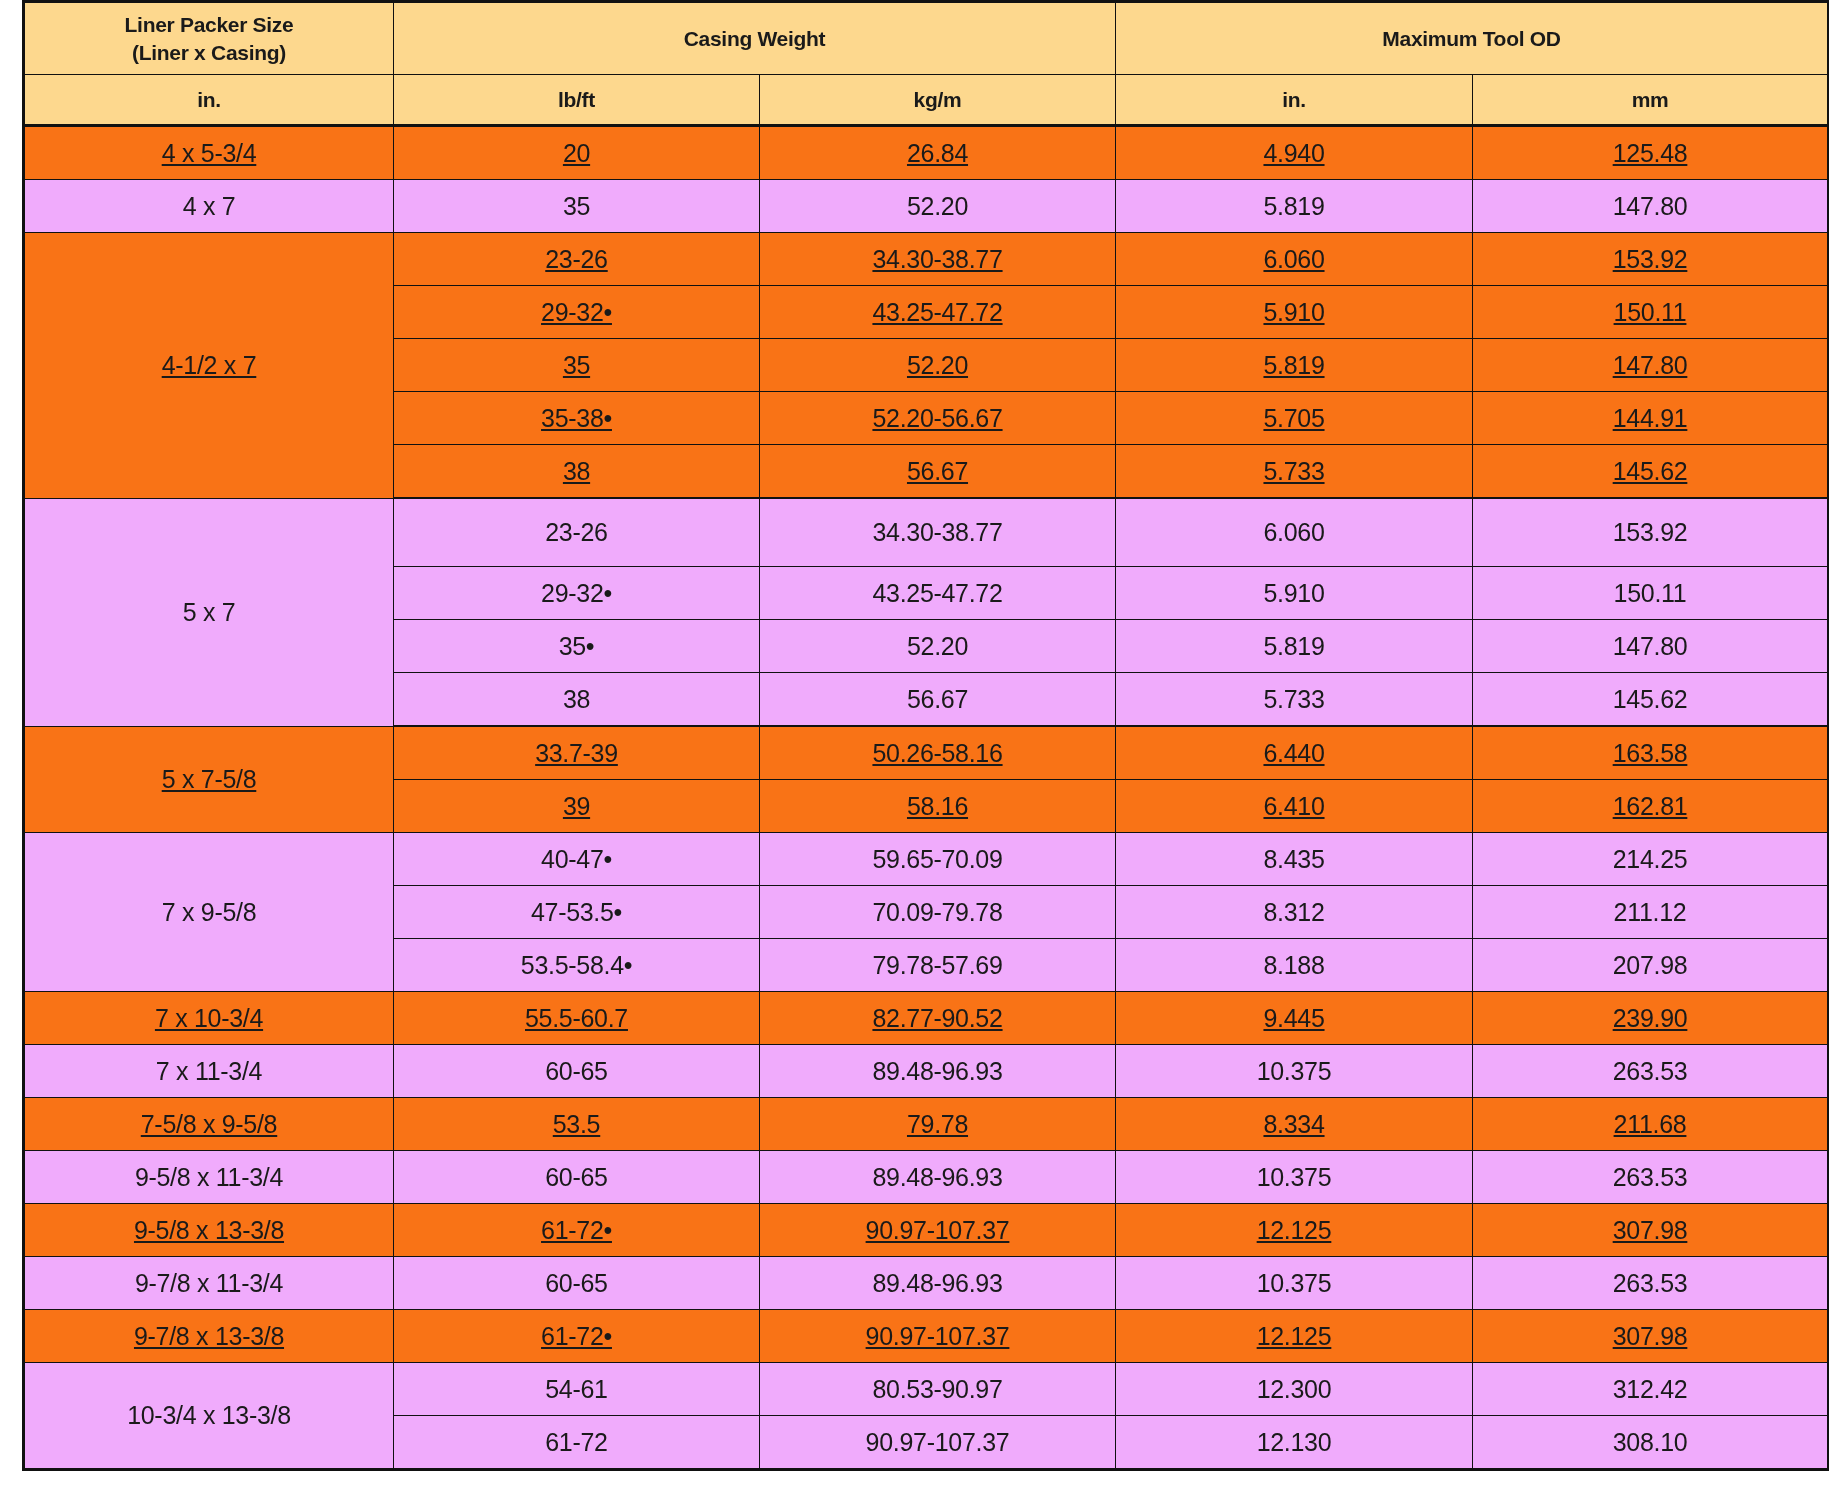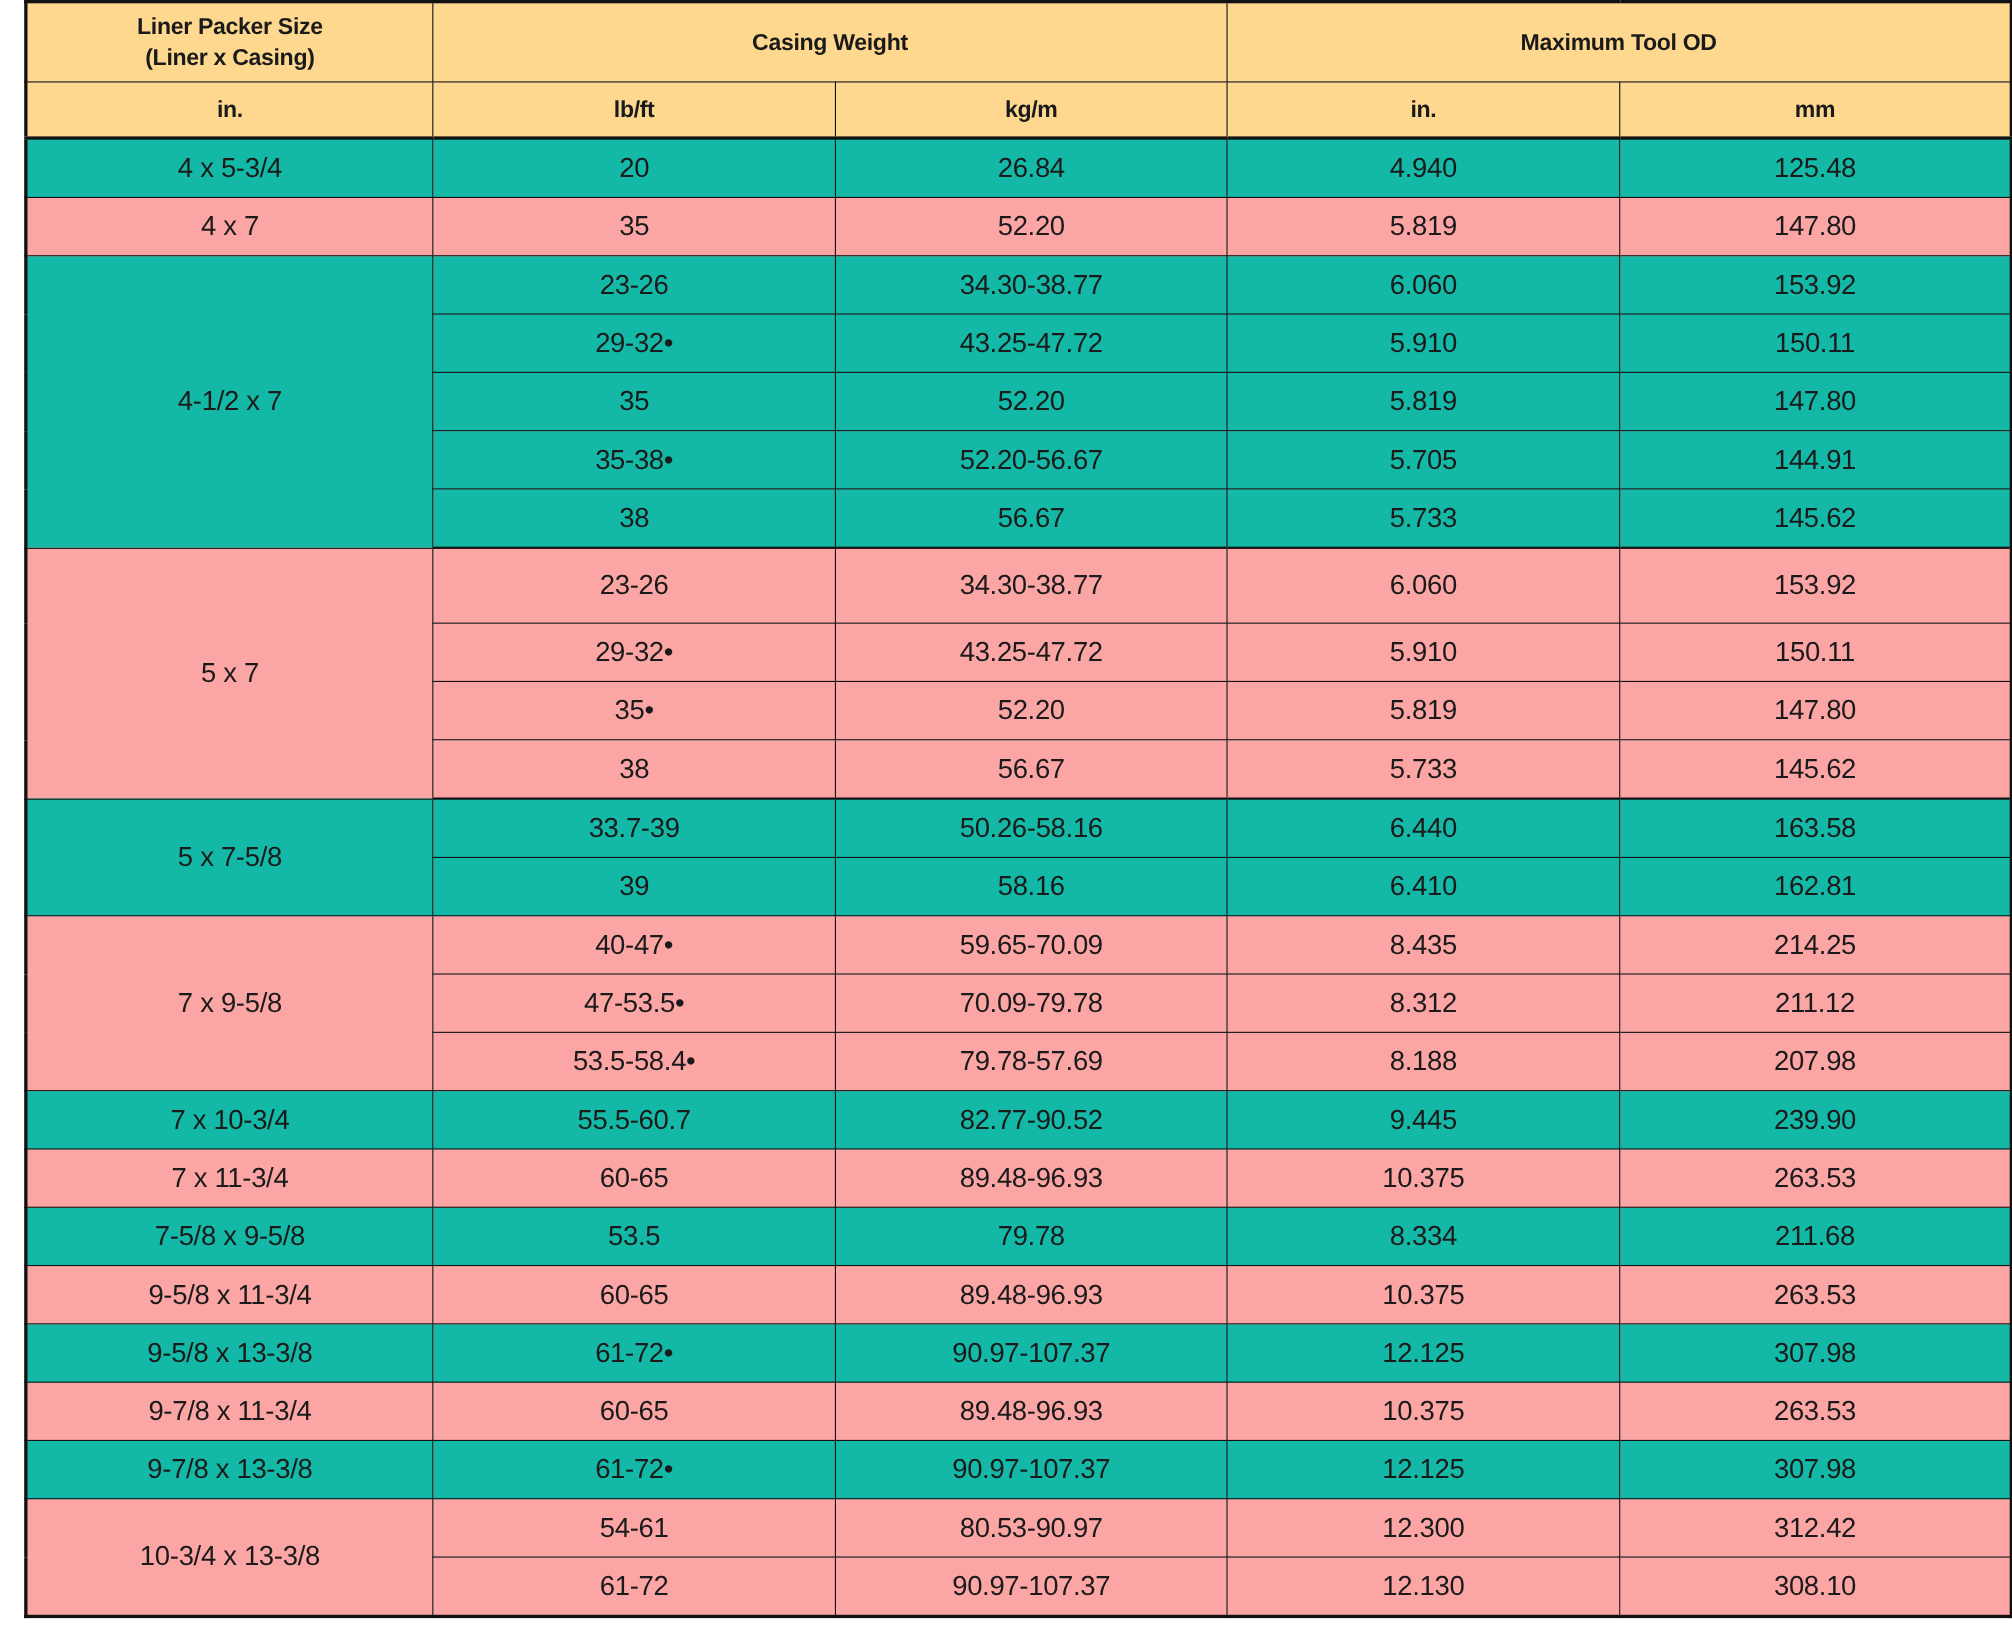--- a/index.html
+++ b/index.html
@@ -8,22 +8,22 @@
   table { position: absolute; left: 22px; top: 0; width: 1805px;
           border-collapse: collapse; table-layout: fixed; }
   col.c1 { width: 370px; } col.c2 { width: 366px; } col.c3 { width: 356px; }
   col.c4 { width: 357px; } col.c5 { width: 356px; }
   td, th { border: 1.5px solid #111; text-align: center; vertical-align: middle;
            padding: 0; color: #1a1a1a; }
   th { background: #FDD88E; font-weight: bold; font-size: 21px; letter-spacing: -0.3px; }
   th.h1 { height: 71px; line-height: 28px; }
   th.h2 { height: 49px; border-bottom: 3px solid #111; text-align: center; }
   td { font-size: 25px; height: 52px; letter-spacing: -0.3px; }
-  tr.alt td { background: #fca5a5; }
-  tr.white td { background: #14b8a6; }
+  tr.alt td { background: #f0abfc; }
+  tr.white td { background: #f97316; text-decoration: underline; }
   td.tall { height: 67px; }
   tr.grp-end td { border-bottom: 2.5px solid #111; }
   table { border: 3px solid #111; }
 </style>
 </head>
 <body>
 
 <table>
   <colgroup>
       <col class="c1">

